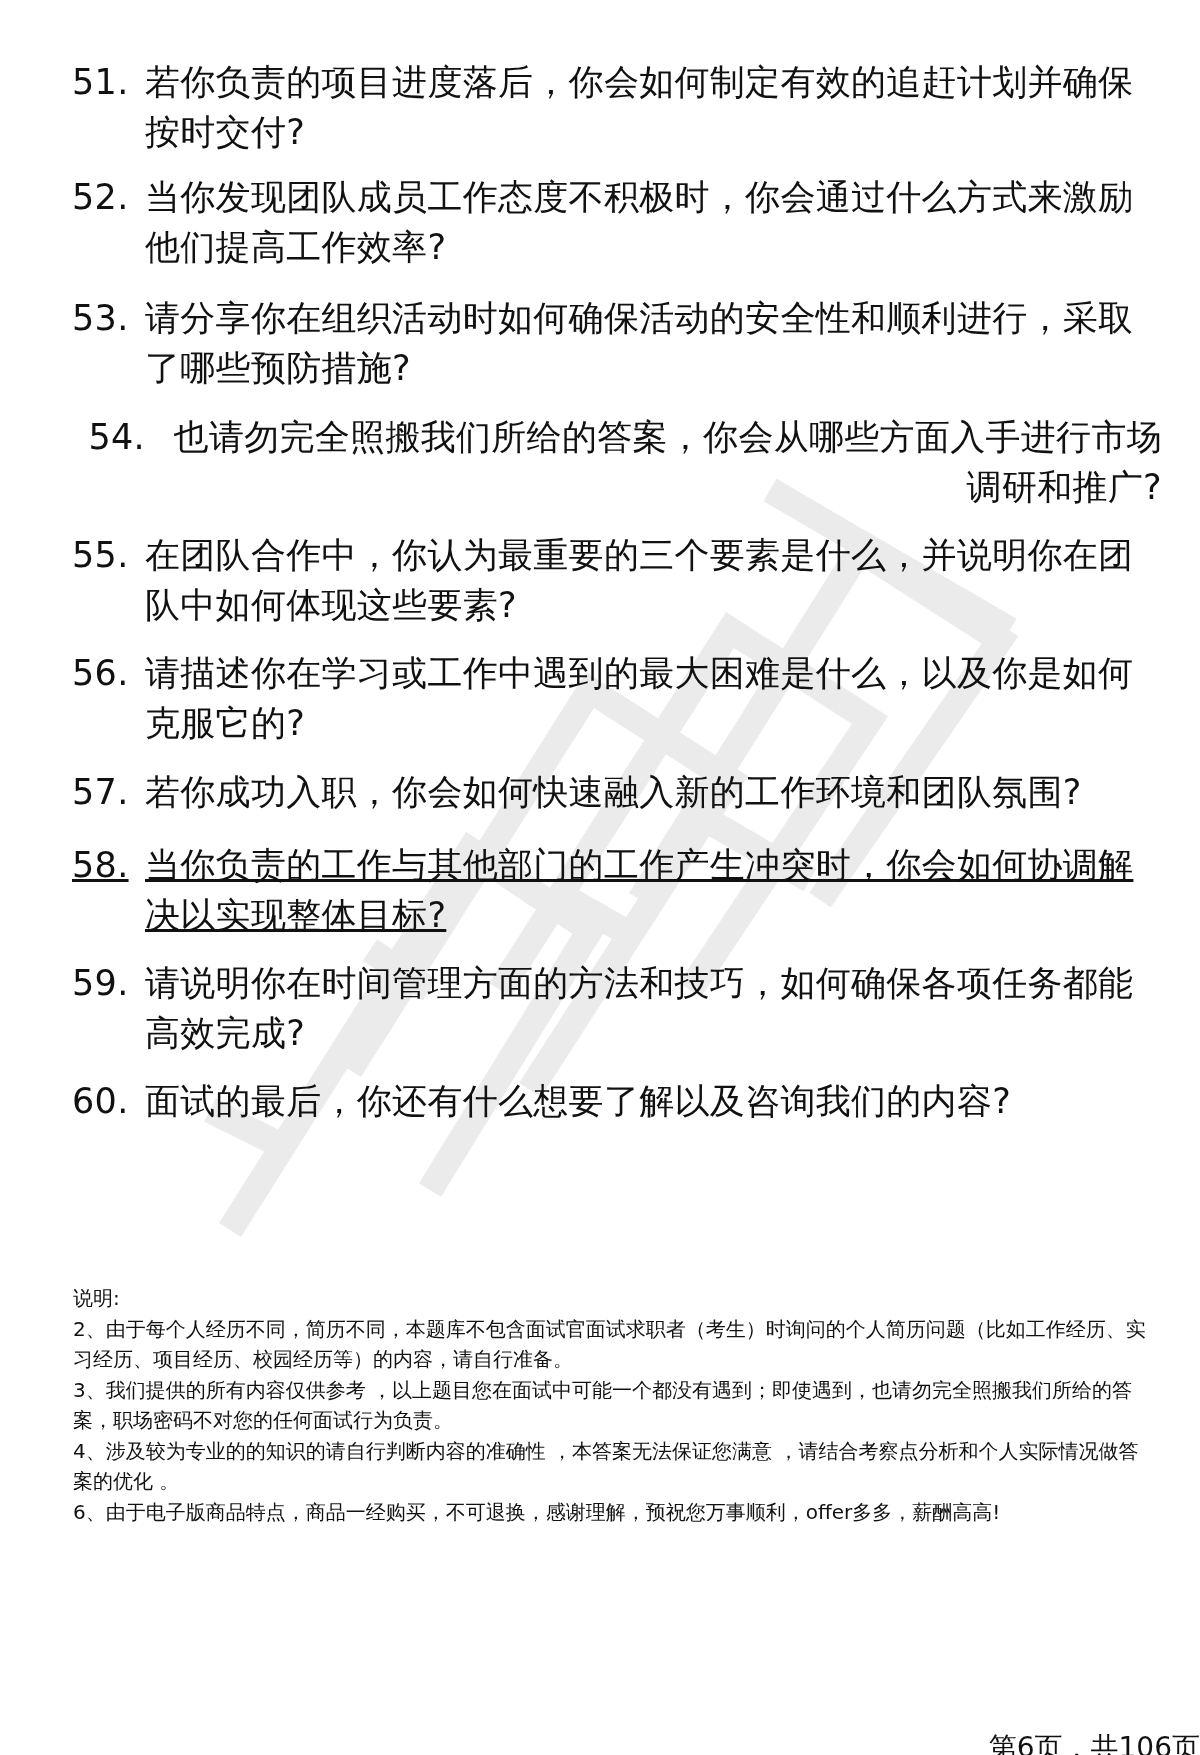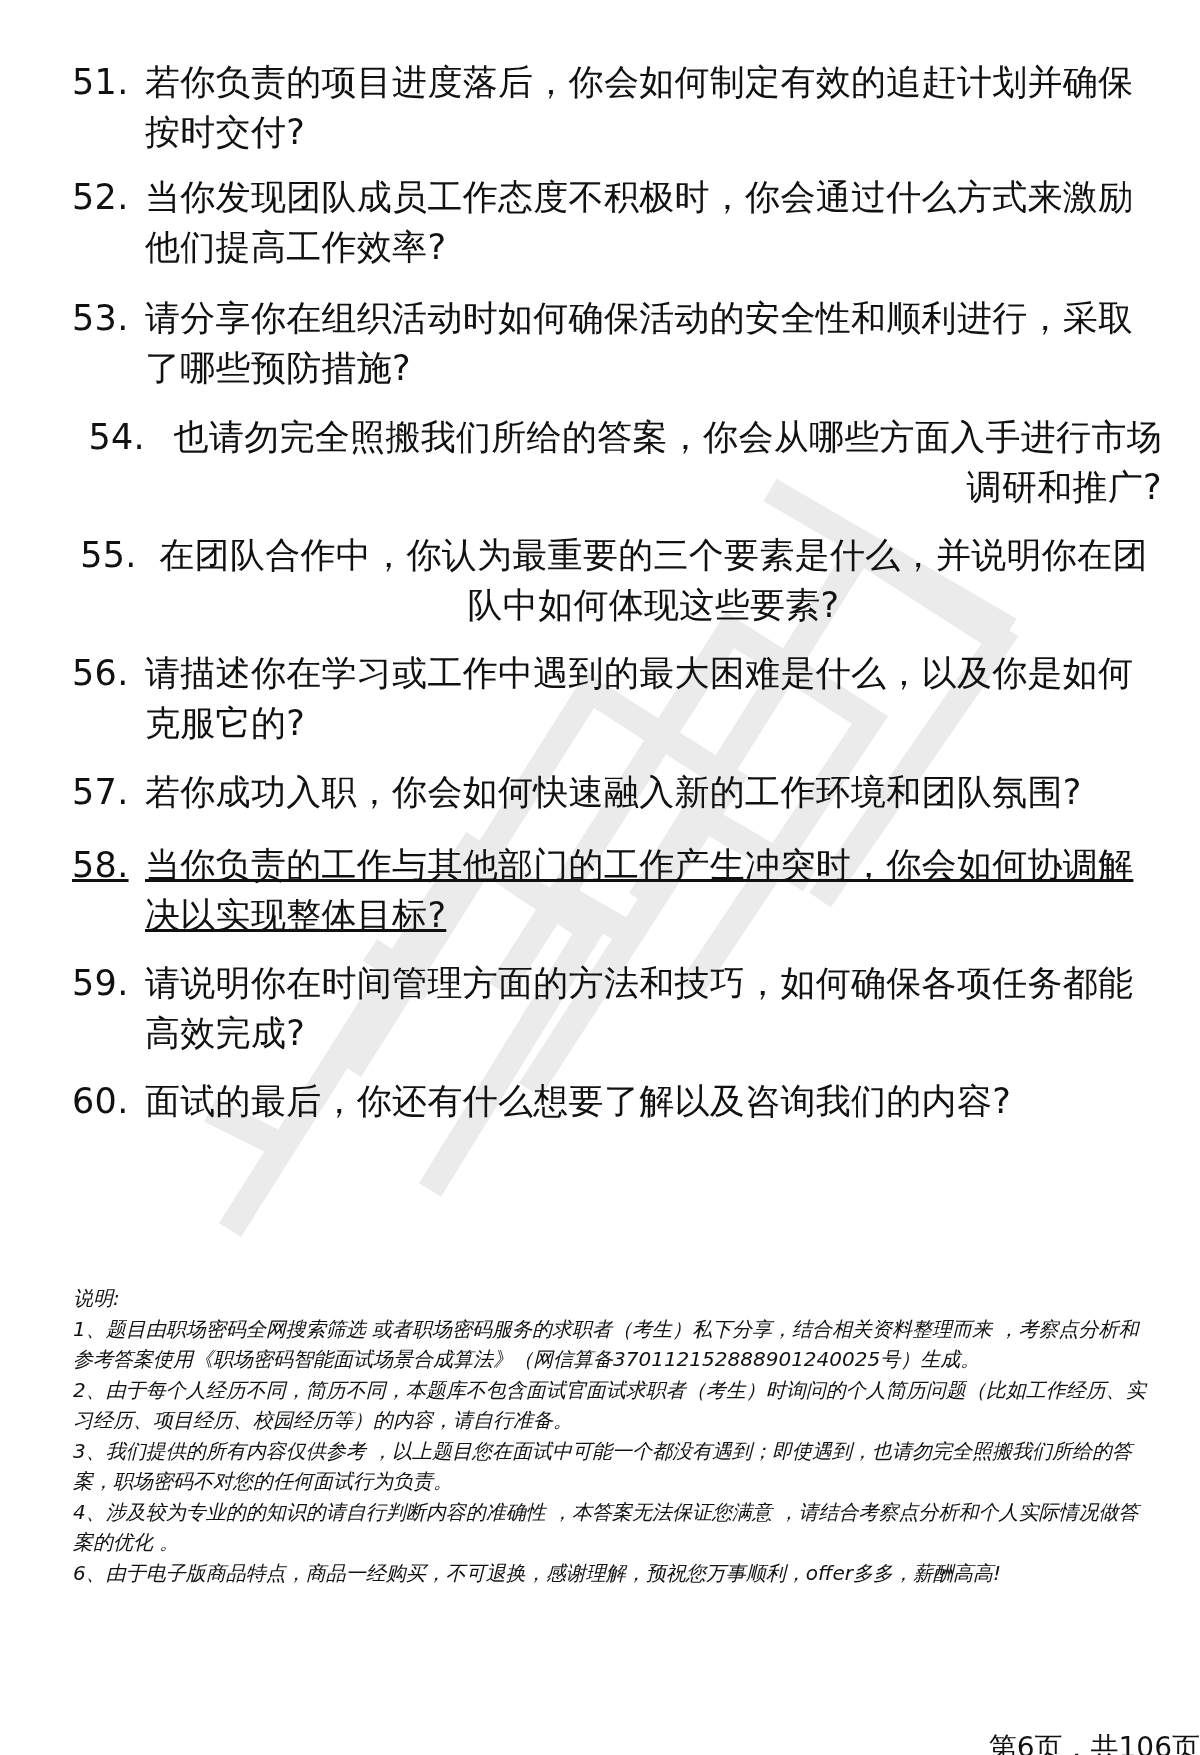--- a/index.html
+++ b/index.html
@@ -46,21 +46,20 @@
       width: 1010px;
     }
     .notes {
       position: absolute;
       left: 73px;
       top: 1283px;
       width: 1085px;
       font-size: 20px;
       line-height: 30.5px;
       color: #111111;
-      font-style: italic;
     }
     .notes p {
       margin: 0;
     }
     .footer {
       position: absolute;
       left: 0;
       width: 1200px;
       top: 1700px;
       text-align: right;
@@ -102,21 +101,21 @@
   <div class="question" style="top:293px;">
     <span class="q-num">53.</span>
     <span class="q-text">请分享你在组织活动时如何确保活动的安全性和顺利进行，采取了哪些预防措施?</span>
   </div>
 
   <div class="question" style="top:412px;text-align:right;">
     <span class="q-num">54.</span>
     <span class="q-text">也请勿完全照搬我们所给的答案，你会从哪些方面入手进行市场调研和推广?</span>
   </div>
 
-  <div class="question" style="top:530px;text-align:center;">
+  <div class="question" style="top:530px;">
     <span class="q-num">55.</span>
     <span class="q-text">在团队合作中，你认为最重要的三个要素是什么，并说明你在团队中如何体现这些要素?</span>
   </div>
 
   <div class="question" style="top:648px;">
     <span class="q-num">56.</span>
     <span class="q-text">请描述你在学习或工作中遇到的最大困难是什么，以及你是如何克服它的?</span>
   </div>
 
   <div class="question" style="top:767px;">
@@ -134,21 +133,20 @@
     <span class="q-text">请说明你在时间管理方面的方法和技巧，如何确保各项任务都能高效完成?</span>
   </div>
 
   <div class="question" style="top:1076px;">
     <span class="q-num">60.</span>
     <span class="q-text">面试的最后，你还有什么想要了解以及咨询我们的内容?</span>
   </div>
 
   <div class="notes">
     <p>说明:</p>
-    <p>1、题目由职场密码全网搜索筛选 或者职场密码服务的求职者（考生）私下分享，结合相关资料整理而来 ，考察点分析和参考答案使用《职场密码智能面试场景合成算法》（网信算备370112152888901240025号）生成。</p>
     <p>2、由于每个人经历不同，简历不同，本题库不包含面试官面试求职者（考生）时询问的个人简历问题（比如工作经历、实习经历、项目经历、校园经历等）的内容，请自行准备。</p>
     <p>3、我们提供的所有内容仅供参考 ，以上题目您在面试中可能一个都没有遇到；即使遇到，也请勿完全照搬我们所给的答案，职场密码不对您的任何面试行为负责。</p>
     <p>4、涉及较为专业的的知识的请自行判断内容的准确性 ，本答案无法保证您满意 ，请结合考察点分析和个人实际情况做答案的优化 。</p>
     <p>6、由于电子版商品特点，商品一经购买，不可退换，感谢理解，预祝您万事顺利，offer多多，薪酬高高!</p>
   </div>
 
   <div class="footer">第6页，共106页</div>
 
 </div>
 

